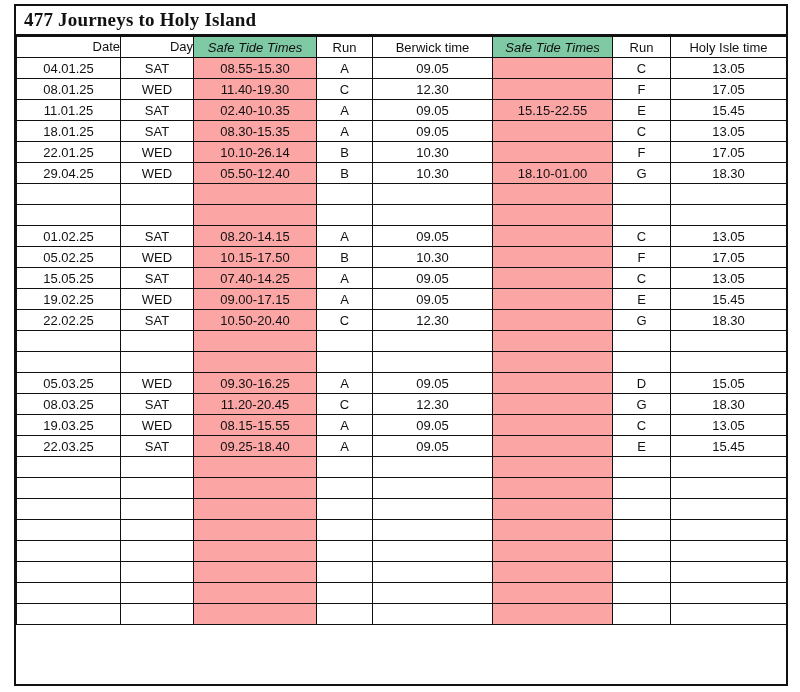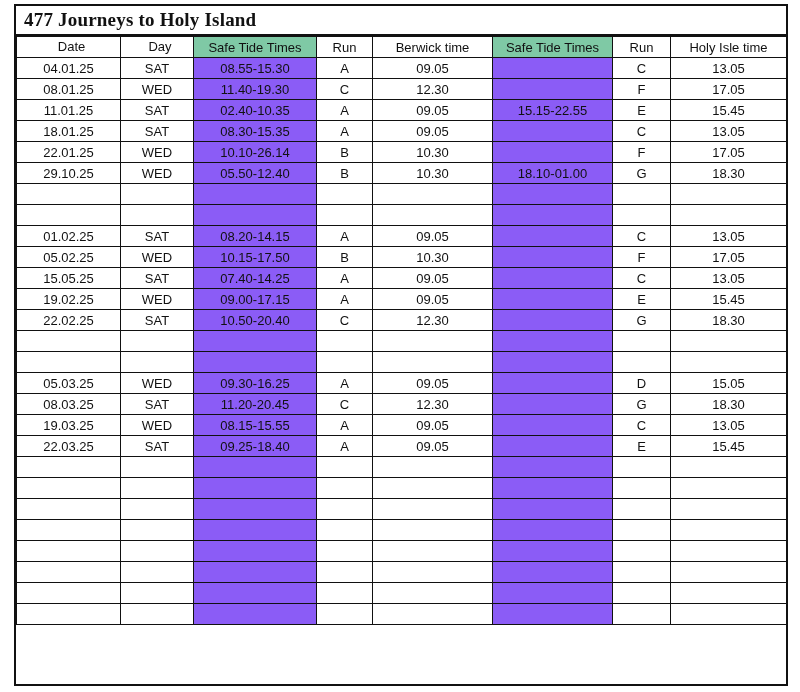--- a/index.html
+++ b/index.html
@@ -70,30 +70,30 @@
   col.c-run2      { width: 58px;  }
   col.c-holy      { width: 116px; }
 
   th.hd {
     height: 48px;
     vertical-align: middle;
     font-size: 13.5px;
     font-weight: normal;
   }
   th.hd.left {
-    text-align: center;
+    text-align: right;
     padding-left: 6px;
     vertical-align: bottom;
     padding-bottom: 3px;
   }
-  .green { background: #8b5cf6; }
+  .green { background: #fca5a5; }
   .green-hd { background: #7fc9a5; }
   td.date-cell { text-align: left; padding-left: 6px; }
   tr.blank td { height: 21px; }
-  .wrap2 { line-height: 15px; }
+  .wrap2 { line-height: 15px; font-style: italic; }
 </style>
 </head>
 <body>
 
 <div id="sheet">
   <div class="frame">
 
     <div class="title-bar">
       <span class="title">477 Journeys to Holy Island</span>
     </div>
@@ -166,21 +166,21 @@
             <td class="date-cell">22.01.25</td>
             <td>WED</td>
             <td class="green">10.10-26.14</td>
             <td>B</td>
             <td>10.30</td>
             <td class="green"></td>
             <td>F</td>
             <td>17.05</td>
           </tr>
           <tr>
-            <td class="date-cell">29.10.25</td>
+            <td class="date-cell">29.04.25</td>
             <td>WED</td>
             <td class="green">05.50-12.40</td>
             <td>B</td>
             <td>10.30</td>
             <td class="green">18.10-01.00</td>
             <td>G</td>
             <td>18.30</td>
           </tr>
           <tr class="blank">
             <td class="date-cell"></td>

